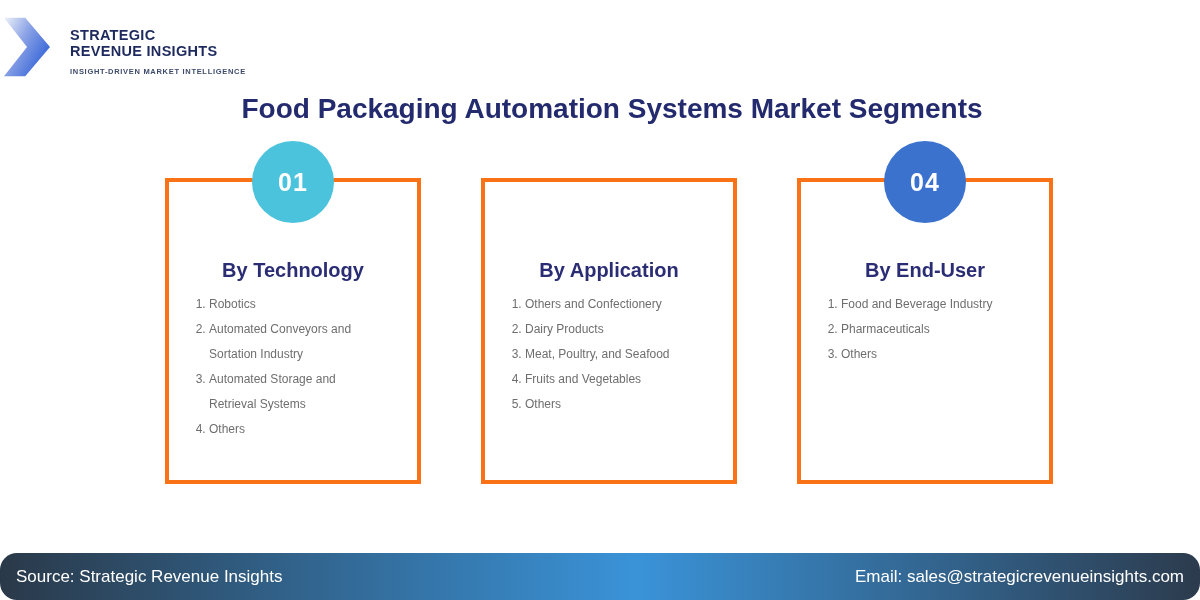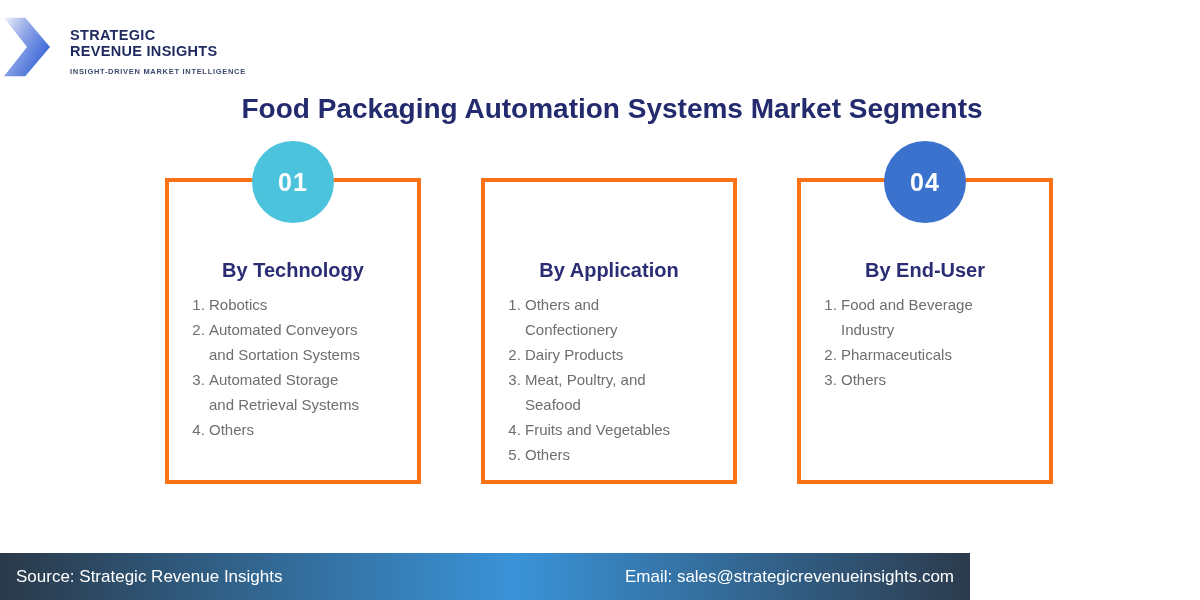--- a/index.html
+++ b/index.html
@@ -37,31 +37,31 @@
     display: flex; align-items: center; justify-content: center;
     color: #ffffff; font-size: 25px; font-weight: 700; letter-spacing: 1px;
   }
   .card-heading {
     margin-top: 77px; text-align: center;
     font-size: 20px; font-weight: 700; color: #2b2d74;
   }
   .card-list {
     margin: 10px 0 0 18px; padding-left: 22px;
     width: 158px;
-    color: #6e6e6e; font-size: 15px; line-height: 25px;
+    color: #6e6e6e; font-size: 12px; line-height: 25px;
     list-style: decimal outside;
   }
 
   
   .footer-bar {
-    position: absolute; left: 0; bottom: 0; width: 970px; height: 47px;
+    position: absolute; left: 0; bottom: 0; width: 1200px; height: 47px;
     background: linear-gradient(90deg, #2a3949 0%, #3a93d8 53%, #2c3b4d 100%);
     display: flex; align-items: center; justify-content: space-between;
     color: #ffffff; font-size: 17px;
-    padding: 0 16px; box-sizing: border-box;
+    padding: 0 16px; box-sizing: border-box; border-radius: 17px;
   }
 </style>
 </head>
 <body>
 
 <div class="canvas">
 
   <div class="logo">
     <svg class="logo-mark" viewBox="0 0 52 66" xmlns="http://www.w3.org/2000/svg">
       <defs>
@@ -82,21 +82,21 @@
 
   <h1 class="page-title">Food Packaging Automation Systems Market Segments</h1>
 
   <div class="cards-row">
 
     <div class="card">
       <div class="card-badge" style="background: rgb(76, 195, 221);">01</div>
       <div class="card-heading">By Technology</div>
       <ol class="card-list">
         <li>Robotics</li>
-        <li>Automated Conveyors and Sortation Systems</li>
+        <li>Automated Conveyors and Sortation Industry</li>
         <li>Automated Storage and Retrieval Systems</li>
         <li>Others</li>
       </ol>
     </div>
 
     <div class="card">
       <div class="card-heading">By Application</div>
       <ol class="card-list">
         <li>Others and Confectionery</li>
         <li>Dairy Products</li>

